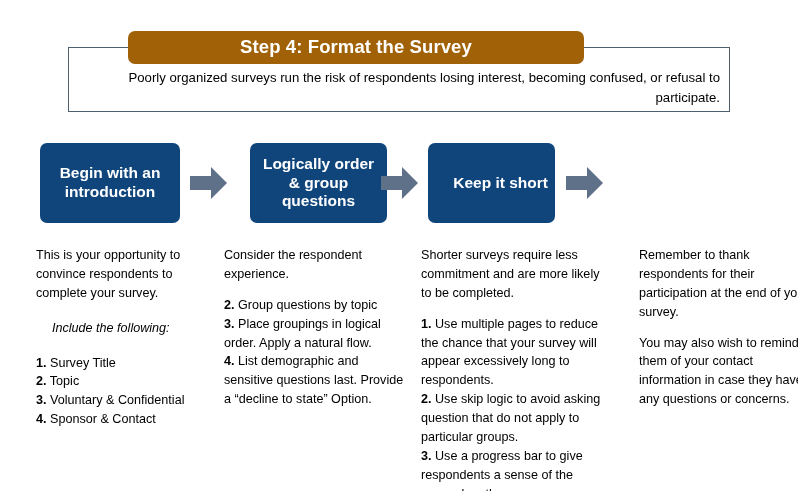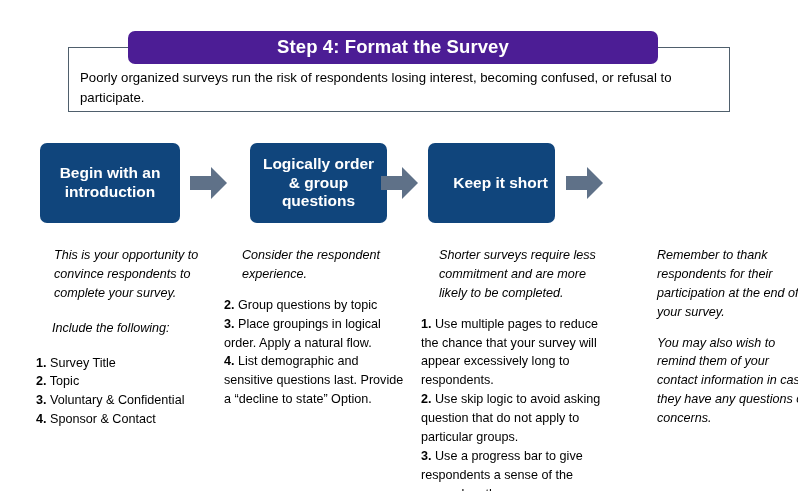--- a/index.html
+++ b/index.html
@@ -28,42 +28,42 @@
     width: 662px;
     height: 65px;
     border: 1px solid #4F5F6C;
     box-sizing: border-box;
     background: #ffffff;
   }
   #header-banner {
     position: absolute;
     left: 128px;
     top: 31px;
-    width: 530px;
+    width: 456px;
     height: 33px;
-    background: #4c1d95;
+    background: #a16207;
     border-radius: 7px;
     display: flex;
     align-items: center;
     justify-content: center;
   }
   #header-banner-title {
     color: #ffffff;
     font-size: 18.5px;
     font-weight: bold;
     letter-spacing: 0.1px;
     line-height: 1;
     white-space: nowrap;
   }
   #header-subtitle {
     position: absolute;
     left: 80px;
     top: 68px;
     width: 640px;
-    text-align: left;
+    text-align: right;
     font-size: 13.2px;
     color: #000000;
     line-height: 1.55;
   }
 
   
   .flow-box {
     position: absolute;
     top: 143px;
     height: 80px;
@@ -104,21 +104,21 @@
     top: 246px;
     font-size: 12.6px;
     color: #000000;
     line-height: 1.50;
   }
   #text-col-0 { left: 36px;  width: 186px; }
   #text-col-1 { left: 224px; width: 186px; }
   #text-col-2 { left: 421px; width: 184px; }
   #text-col-3 { left: 639px; width: 170px; }
 
-  .para { margin: 0 0 12px 18px; font-style: italic; }
+  .para { margin: 0 0 12px 0; }
   .para:last-child { margin-bottom: 0; }
   .tight { margin: 16px; font-style: italic; }
   .num { font-weight: bold; }
   .listline { margin: 0; }
 </style>
 </head>
 <body>
 
 <div id="canvas">
 

